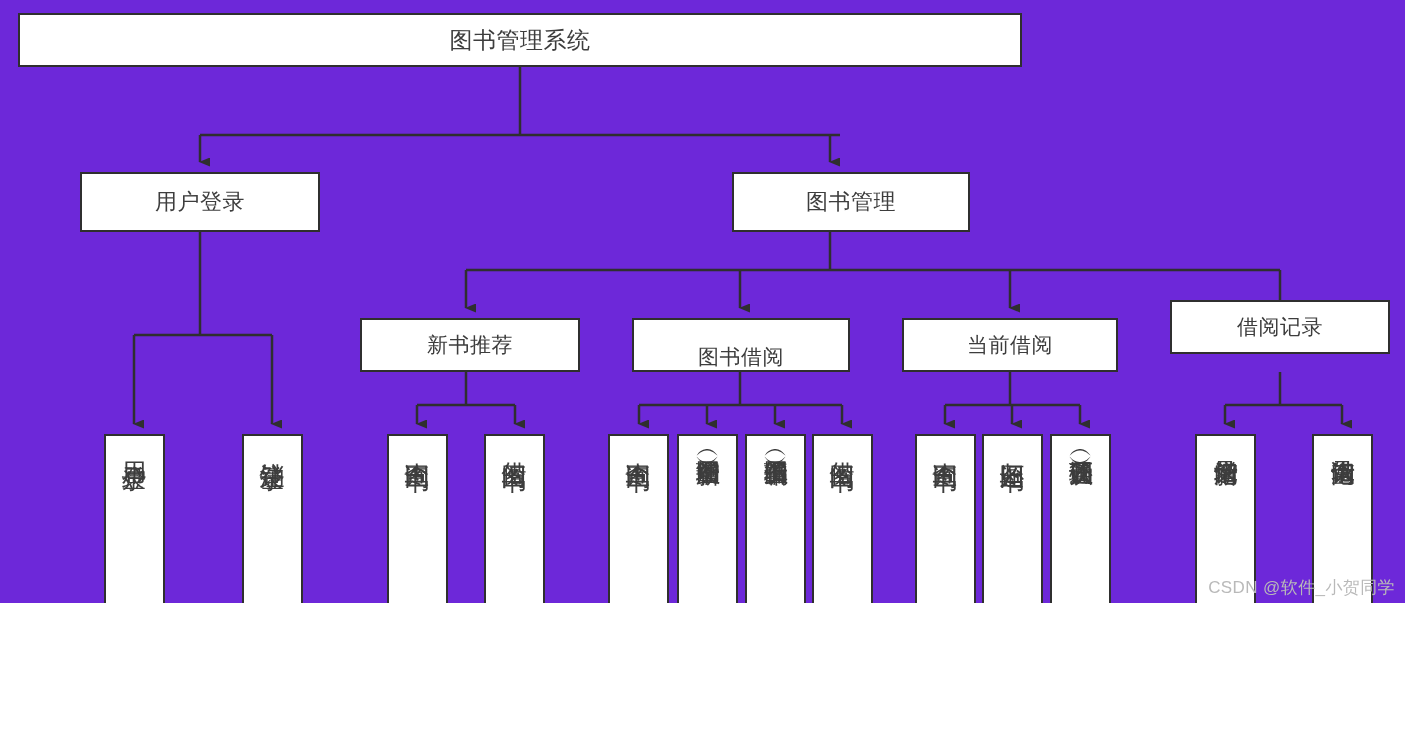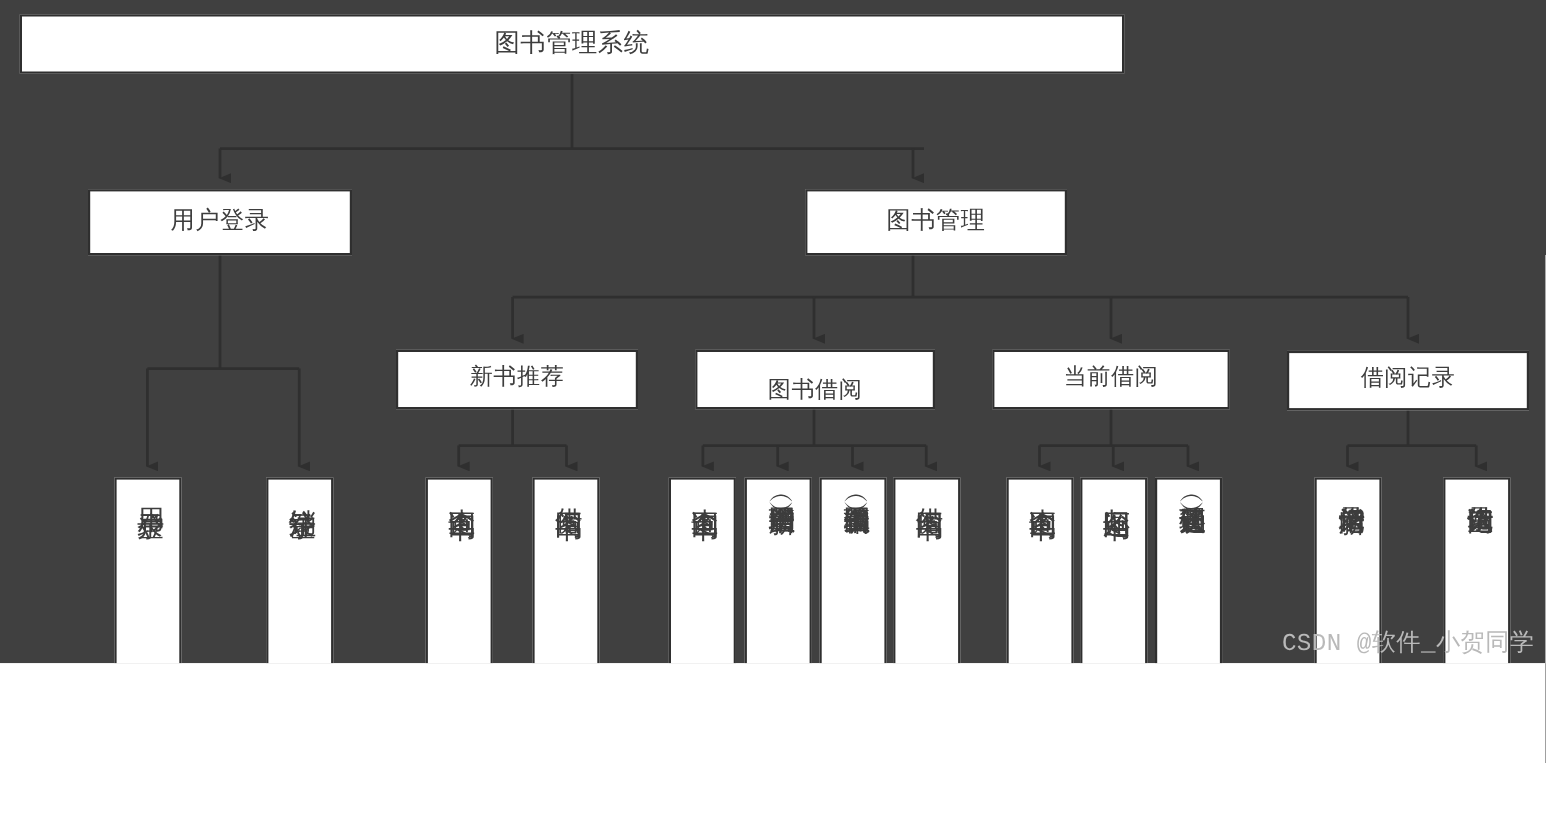--- a/index.html
+++ b/index.html
@@ -7,23 +7,22 @@
     padding: 0;
     background: #ffffff;
   }
   body {
     font-family: "Liberation Sans", "DejaVu Sans", sans-serif;
   }
   #canvas {
     position: relative;
     width: 1405px;
     height: 603px;
-    background: #404040;
+    background: #6d28d9;
     overflow: hidden;
-    font-family: Liberation Mono, monospace;
   }
   svg#wires {
     position: absolute;
     left: 0;
     top: 0;
     width: 1405px;
     height: 747px;
     pointer-events: none;
   }
   .node {
@@ -62,21 +61,21 @@
     color: #3d3d3d;
   }
   .node.leaf.tall .label {
     font-size: 24px;
     letter-spacing: 0px;
   }
   #watermark {
     position: absolute;
     right: 10px;
     bottom: 4px;
-    font-size: 22px;
+    font-size: 17px;
     color: #b9b9b9;
     letter-spacing: 0.4px;
     white-space: nowrap;
     user-select: none;
   }
 </style>
 </head>
 <body>
 
 <div id="canvas">
@@ -144,21 +143,21 @@
 
   <div class="node lvl3" style="left:360px; top:318px; width:220px; height:54px;text-align:center;">
     <span class="label">新书推荐</span>
   </div>
   <div class="node lvl3" style="left:632px; top:318px; width:218px; height:54px;align-items:flex-end;">
     <span class="label">图书借阅</span>
   </div>
   <div class="node lvl3" style="left:902px; top:318px; width:216px; height:54px;">
     <span class="label">当前借阅</span>
   </div>
-  <div class="node lvl3" style="left:1170px; top:319px; width:220px; height:54px;justify-content:center;">
+  <div class="node lvl3" style="left:1170px; top:300px; width:220px; height:54px;justify-content:center;">
     <span class="label">借阅记录</span>
   </div>
 
   <div class="node leaf" style="left:104px; top:434px; width:61px; height:300px;">
     <span class="label">用户登录</span>
   </div>
   <div class="node leaf" style="left:242px; top:434px; width:61px; height:300px;">
     <span class="label">注销登录</span>
   </div>
 

